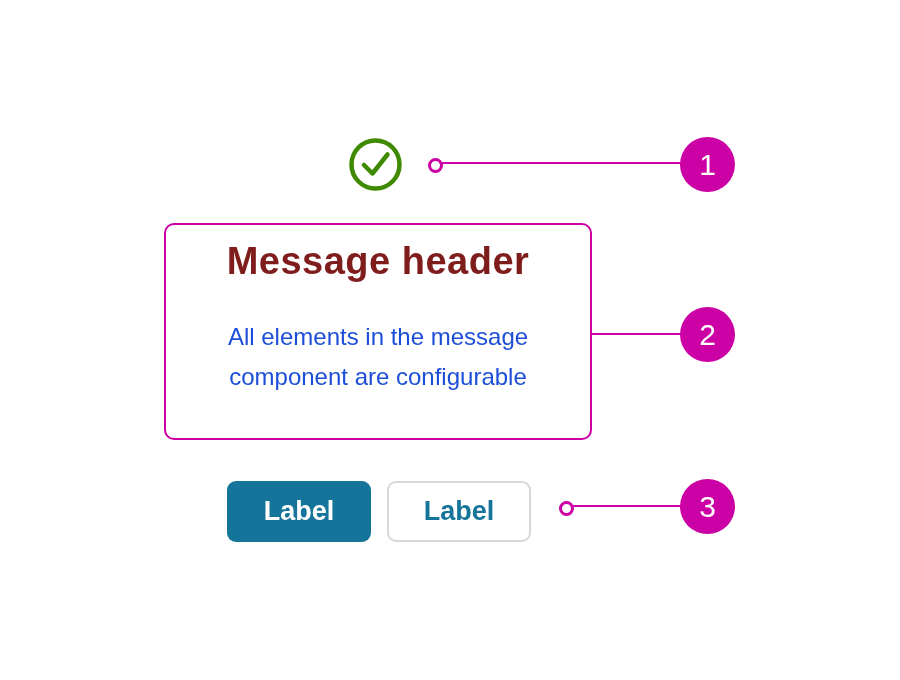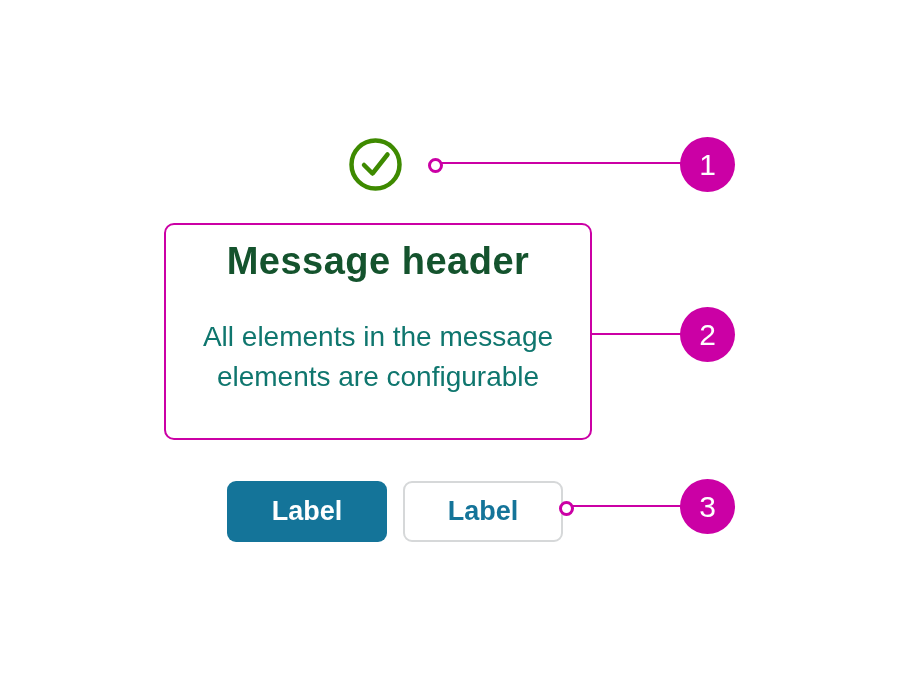--- a/index.html
+++ b/index.html
@@ -28,39 +28,39 @@
     border: 2px solid #cb00a5;
     border-radius: 10px;
     background: #ffffff;
     text-align: center;
   }
   .message-header {
     margin-top: 12px;
     line-height: 48px;
     font-size: 38px;
     font-weight: 600;
-    color: #14532d;
+    color: #7f1d1d;
     letter-spacing: 0.5px;
   }
   .message-body {
     margin-top: 32px;
-    font-size: 28px;
+    font-size: 24px;
     line-height: 40px;
-    color: #0f766e;
+    color: #1d4ed8;
   }
 
   
   .button-row {
     position: absolute;
     left: 227px; top: 481px;
     display: flex;
     gap: 16px;
   }
   .btn {
-    width: 160px; height: 61px;
+    width: 144px; height: 61px;
     box-sizing: border-box;
     border-radius: 9px;
     display: flex;
     align-items: center;
     justify-content: center;
     font-size: 27px;
     font-weight: 700;
     cursor: pointer;
   }
   .btn-primary {
@@ -110,21 +110,21 @@
     <svg width="55" height="55" viewBox="0 0 55 55">
       <circle cx="27.5" cy="27.5" r="24" fill="none" stroke="#3e8a00" stroke-width="4.5"></circle>
       <path d="M16 28 L24.5 36.5 L39.5 17.5" fill="none" stroke="#3e8a00" stroke-width="4.5" stroke-linecap="round" stroke-linejoin="round"></path>
     </svg>
   </span>
 
   <div class="message-box">
     <div class="message-header">Message header</div>
     <div class="message-body">
       <div>All elements in the message</div>
-      <div>elements are configurable</div>
+      <div>component are configurable</div>
     </div>
   </div>
 
   <div class="button-row">
     <div class="btn btn-primary">Label</div>
     <div class="btn btn-secondary">Label</div>
   </div>
 
   <span class="callout-dot" style="left:428px; top:158px;"></span>
   <span class="callout-line" style="left:440px; top:162px; width:267px;"></span>

